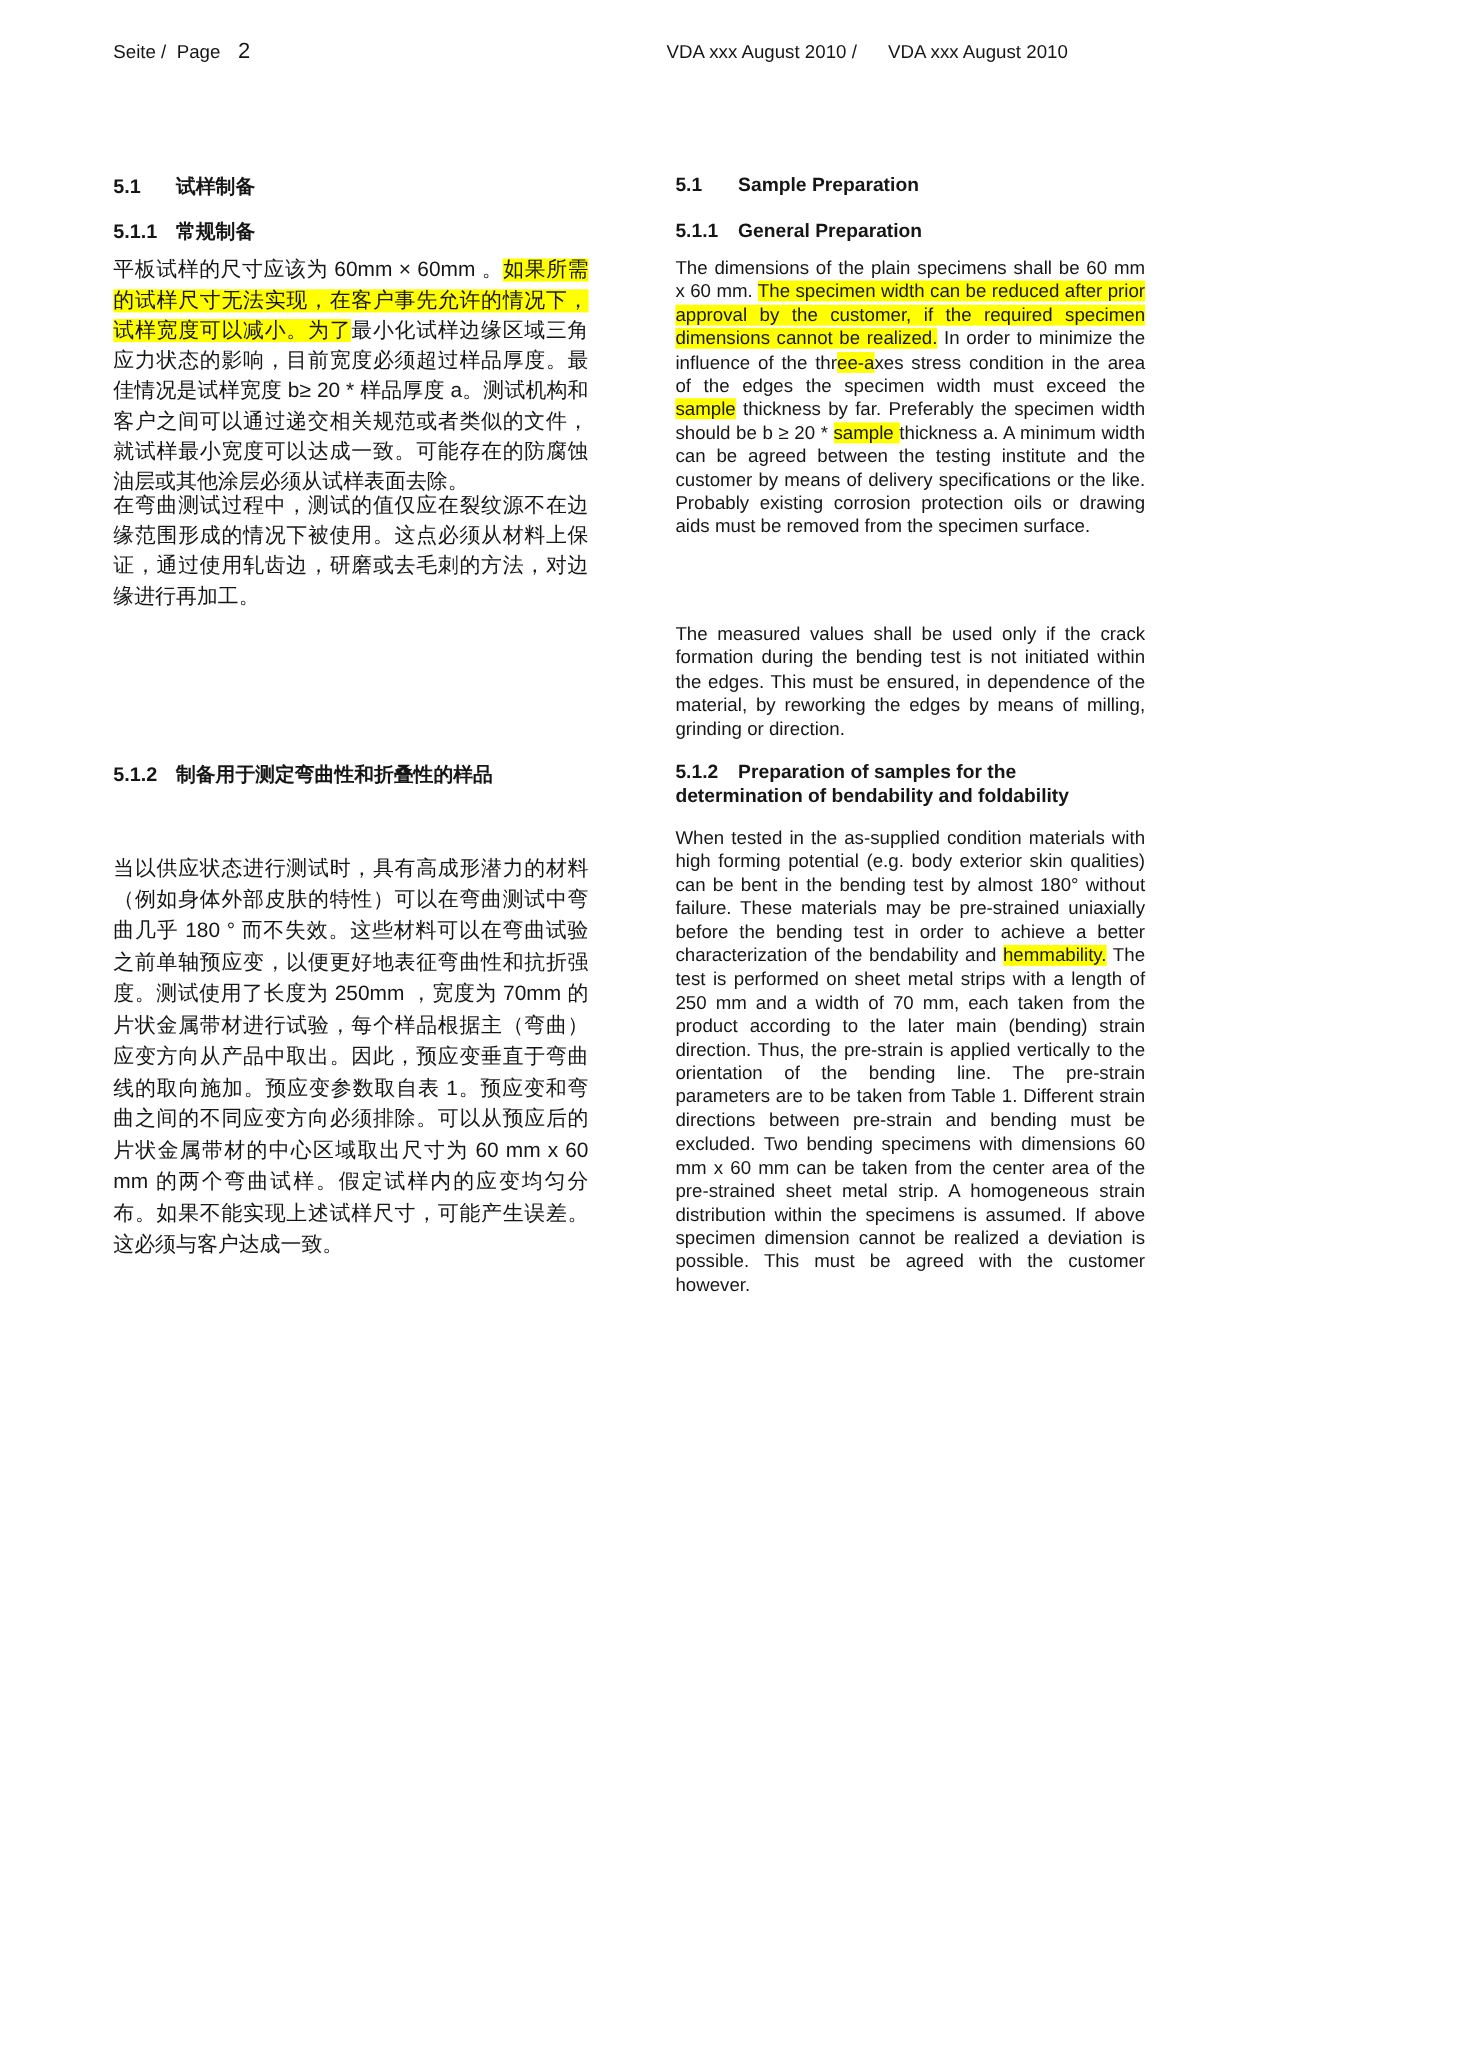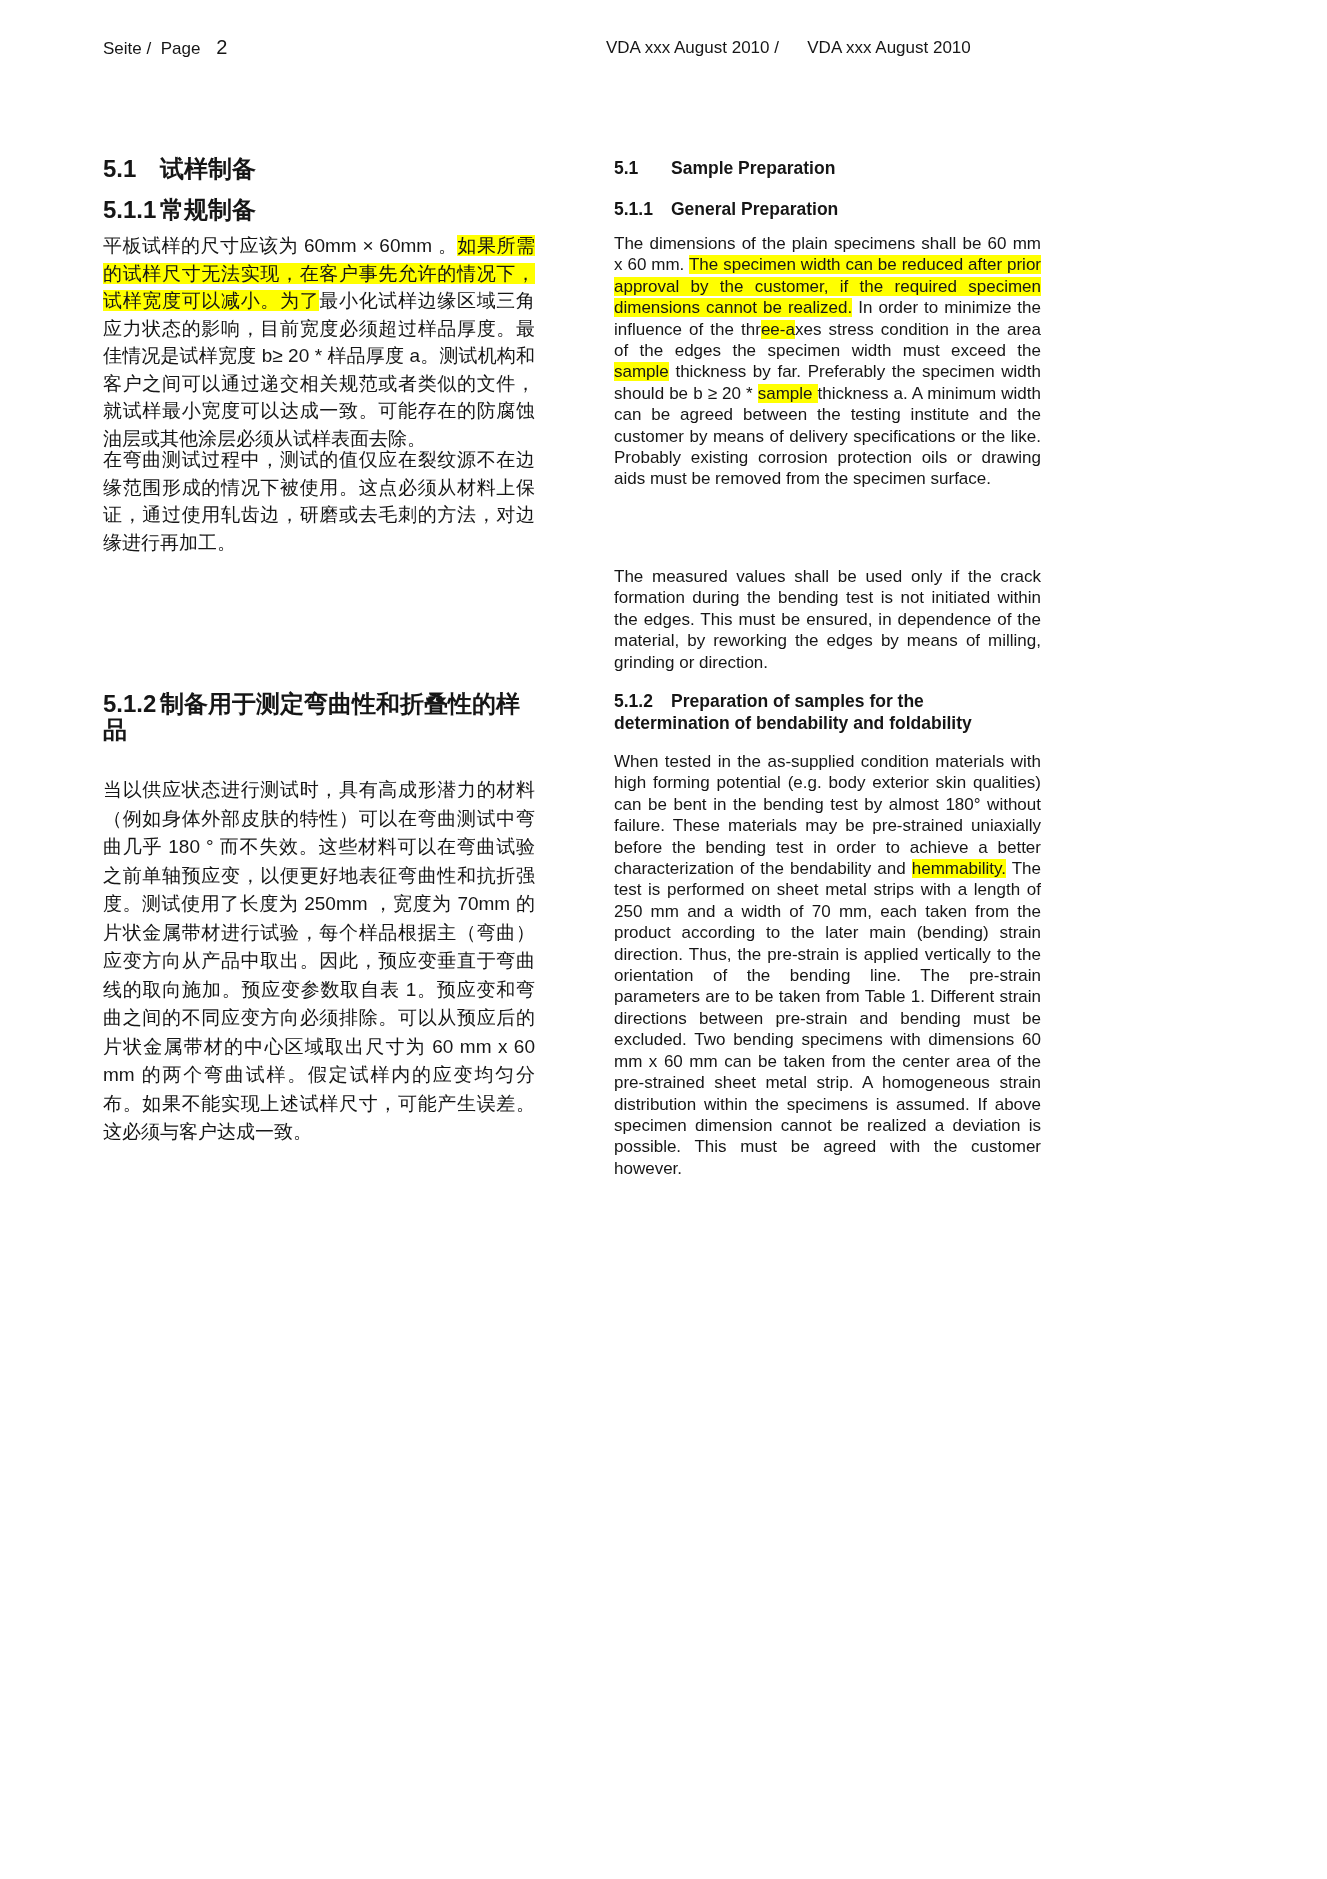--- a/index.html
+++ b/index.html
@@ -12,21 +12,21 @@
   
   .hdr-left { position:absolute; left:103px; top:36px; font-size:17px; white-space:pre; }
   .hdr-left .pagenum { font-size:20px; margin-left:16px; }
   .hdr-right { position:absolute; left:606px; top:38px; font-size:17px; white-space:pre; }
   
   .col { position:absolute; top:0; height:100%; }
   .col-left  { left:103px; width:432px; }
   .col-right { left:570px; width:427px;margin-left:44px; }
   .blk { position:absolute; left:0; width:100%; }
   
-  .h-zh { font-weight:bold; font-size:24px; line-height:26px; }
+  .h-zh { font-weight:bold; font-size:18px; line-height:26px; }
   .h-en { font-weight:bold; font-size:17.5px; line-height:21.5px; }
   .hnum { display:inline-block; width:57px; font-weight:bold; }
   
   .p-zh { font-size:19px; line-height:27.5px; text-align:justify; }
   .p-zh2 { font-size:19px; line-height:28.5px; text-align:justify; }
   .p-en { font-size:17px; line-height:21.4px; text-align:justify; }
   .hl { background:#ffff00; }
   sub { font-size:12px; }
   
   .ptable {

